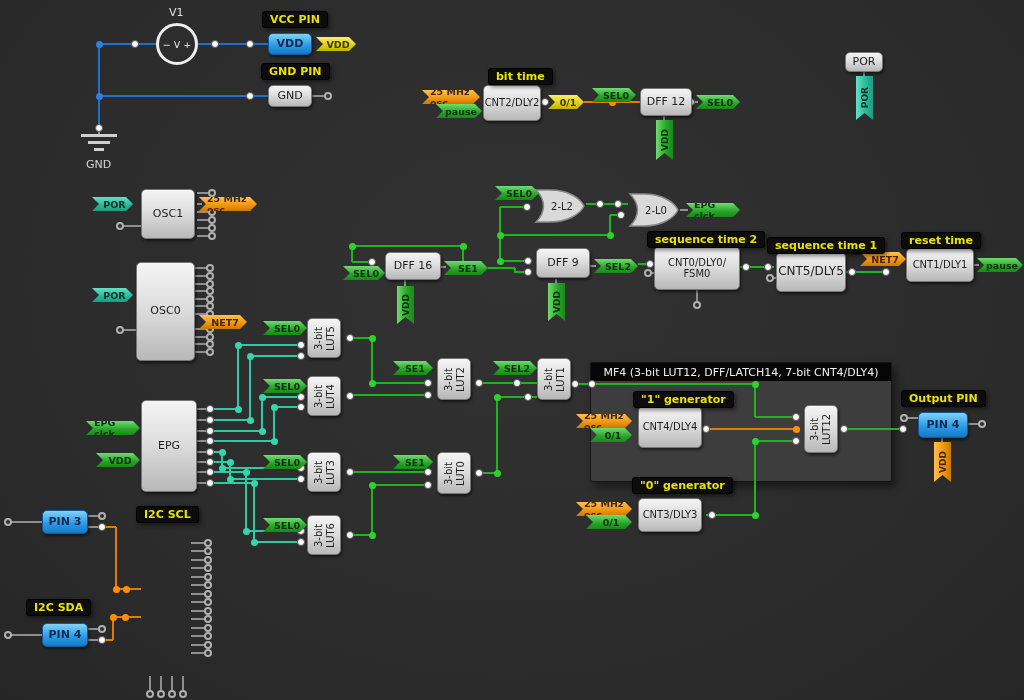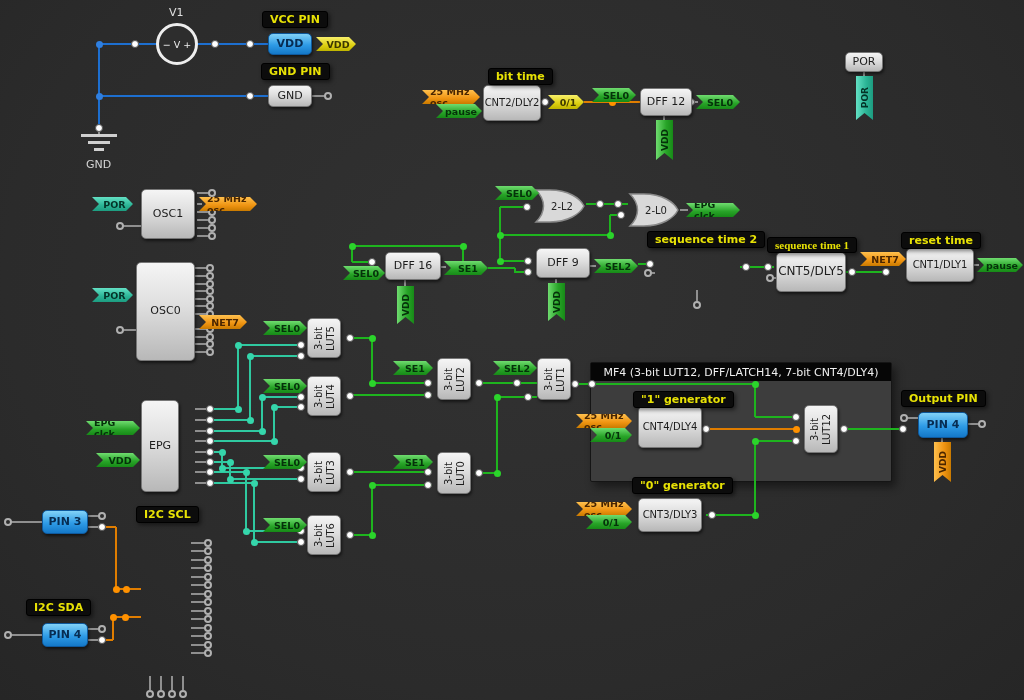--- a/index.html
+++ b/index.html
@@ -355,34 +355,38 @@
     </div>
     <div class="box z3" style="left: 845px; top: 52px; width: 38px; height: 20px;">
       <span class="tx">POR</span>
     </div>
     <div class="box z3" style="left: 141px; top: 189px; width: 54px; height: 50px;">
       <span class="tx">OSC1</span>
     </div>
     <div class="box z3" style="left: 136px; top: 262px; width: 59px; height: 99px;">
       <span class="tx">OSC0</span>
     </div>
-    <div class="box z3" style="left: 141px; top: 400px; width: 38px; height: 92px;">
+    <div class="box z3" style="left: 141px; top: 400px; width: 56px; height: 92px;">
       <span class="tx">EPG</span>
     </div>
     <div class="box z3" style="left: 483px; top: 85px; width: 58px; height: 36px; font-size: 10px;">
       <span class="tx">CNT2/DLY2</span>
     </div>
     <div class="box z3" style="left: 640px; top: 88px; width: 52px; height: 28px;">
       <span class="tx">DFF 12</span>
     </div>
     <div class="box z3" style="left: 385px; top: 252px; width: 56px; height: 28px;">
       <span class="tx">DFF 16</span>
     </div>
     <div class="box z3" style="left: 536px; top: 248px; width: 54px; height: 30px;">
       <span class="tx">DFF 9</span>
+    </div>
+    <div class="box z3" style="left: 654px; top: 246px; width: 86px; height: 44px; font-size: 10px;">
+      <span class="tx">CNT0/DLY0/
+FSM0</span>
     </div>
     <div class="box z3" style="left: 776px; top: 252px; width: 70px; height: 40px; font-size: 12px;">
       <span class="tx">CNT5/DLY5</span>
     </div>
     <div class="box z3" style="left: 906px; top: 248px; width: 68px; height: 34px; font-size: 10px;">
       <span class="tx">CNT1/DLY1</span>
     </div>
     <div class="box z3" style="left: 307px; top: 318px; width: 34px; height: 40px;">
       <span class="vtx">3-bit
 LUT5</span>
@@ -492,20 +496,20 @@
     <div class="vflag teal z3" style="left: 856px; top: 76px; width: 17px; height: 44px;">
       <span>POR</span>
     </div>
     <div class="vflag orange z3" style="left: 934px; top: 442px; width: 17px; height: 40px;">
       <span>VDD</span>
     </div>
     <div class="label z3" style="left: 262px; top: 11px;">VCC PIN</div>
     <div class="label z3" style="left: 261px; top: 63px;">GND PIN</div>
     <div class="label z3" style="left: 488px; top: 68px;">bit time</div>
     <div class="label z3" style="left: 647px; top: 231px;">sequence time 2</div>
-    <div class="label z3" style="left: 767px; top: 237px; font-family: Liberation Serif, serif;">sequence time 1</div>
+    <div class="label z3" style="left: 767px; top: 237px;">sequence time 1</div>
     <div class="label z3" style="left: 901px; top: 232px;">reset time</div>
     <div class="label z3" style="left: 901px; top: 390px;">Output PIN</div>
     <div class="label z3" style="left: 633px; top: 391px;">"1" generator</div>
     <div class="label z3" style="left: 632px; top: 477px;">"0" generator</div>
     <div class="label z3" style="left: 136px; top: 506px;">I2C SCL</div>
     <div class="label z3" style="left: 26px; top: 599px;">I2C SDA</div>
   </div>
 
 </body></html>

